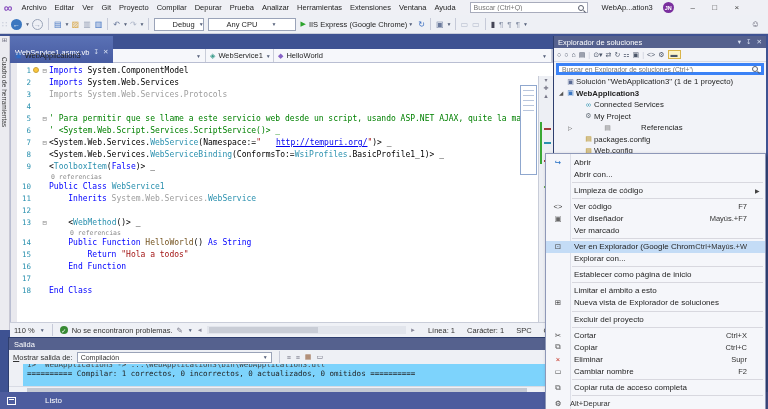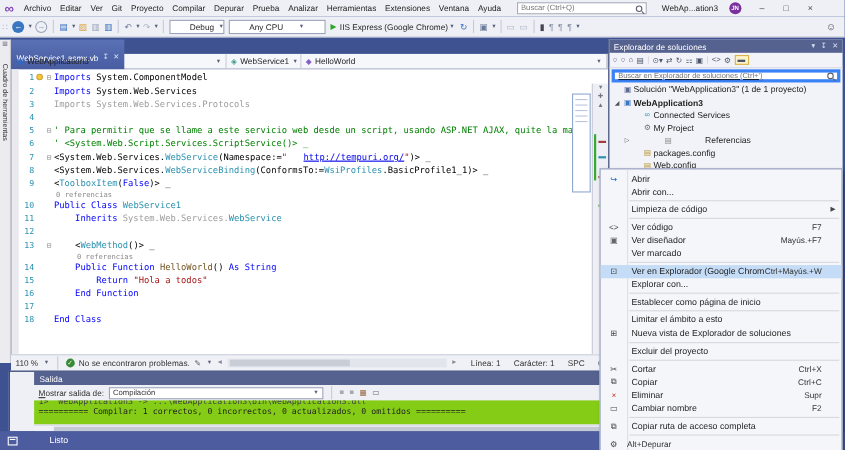--- a/index.html
+++ b/index.html
@@ -63,28 +63,28 @@
   .mark{position:absolute;}
   #preview-box{position:absolute;right:16px;top:22px;width:17px;height:90px;background:#fff;border:1px solid #8FA7CE;z-index:2;}
   #preview-box i{display:block;height:1px;background:#B9C6DD;margin:4px 2px 0 2px;}
   
   #ed-status{height:15px;background:#EFF1F6;border-top:1px solid #C9CDD9;display:flex;align-items:center;font-size:7.5px;color:#333;gap:4px;padding:0 4px;}
   .okcirc{width:8px;height:8px;border-radius:50%;background:#388A34;color:#fff;font-size:6px;display:inline-flex;align-items:center;justify-content:center;}
   #hscroll-track{flex:1;height:8px;background:#E2E5EC;position:relative;}
   #hscroll-thumb{position:absolute;left:2px;top:1px;width:55%;height:6px;background:#C9CDD6;}
   .stat-lbl{margin-left:8px;white-space:nowrap;}
   
-  #output{position:absolute;left:8px;top:337px;width:545px;height:55px;background:#EEF0F5;border:1px solid #2E3E6E;border-bottom:none;padding-left:22px;}
+  #output{position:absolute;left:8px;top:337px;width:545px;height:55px;background:#EEF0F5;border:1px solid #2E3E6E;border-bottom:none;}
   #out-title{height:12px;background:#55618E;color:#fff;font-size:7.5px;display:flex;align-items:center;padding:0 5px;}
   #out-toolbar{height:14px;display:flex;align-items:center;font-size:7.5px;color:#333;padding:0 4px;gap:4px;}
   #out-toolbar .lbl::first-letter{text-decoration:underline;}
   #out-combo{width:195px;height:11px;background:#fff;border:1px solid #9AA3B8;font-size:7px;display:flex;align-items:center;padding:0 3px;}
   #out-combo .dd{margin-left:auto;}
   .out-icn{font-size:7px;color:#667;}
-  #out-text{height:22px;background:#84cc16;overflow:hidden;font-family:"DejaVu Sans Mono",monospace;font-size:7.5px;line-height:9px;color:#1E1E1E;padding-left:4px;}
+  #out-text{height:22px;background:#7dd3fc;overflow:hidden;font-family:"DejaVu Sans Mono",monospace;font-size:7.5px;line-height:9px;color:#1E1E1E;padding-left:4px;margin-left:14px;}
   #out-text .clip{margin-top:-4px;color:#444;display:block;white-space:pre;}
   #out-text .full{display:block;white-space:pre;}
   #out-hscroll{height:6px;background:#EFF1F6;position:relative;border-top:1px solid #D8DBE4;}
   #out-hthumb{position:absolute;left:18px;top:1px;width:500px;height:4px;background:#C4C9D4;}
   
   #solexp{position:absolute;left:553px;top:36px;width:213px;height:356px;background:#F2F3F8;border-left:1px solid #2E3E6E;}
   #se-title{height:12px;background:#55618E;color:#fff;font-size:7.5px;display:flex;align-items:center;padding:0 4px;}
   #se-title .ticons{margin-left:auto;display:flex;gap:5px;font-size:6.5px;color:#D9E1F2;}
   #se-toolbar{height:14px;display:flex;align-items:center;padding:0 3px;gap:3px;font-size:7px;color:#4B5568;border-bottom:1px solid #D8DBE4;}
   #se-toolbar .hl{background:#FCF3C8;border:1px solid #D9B44A;padding:0 2px;}

